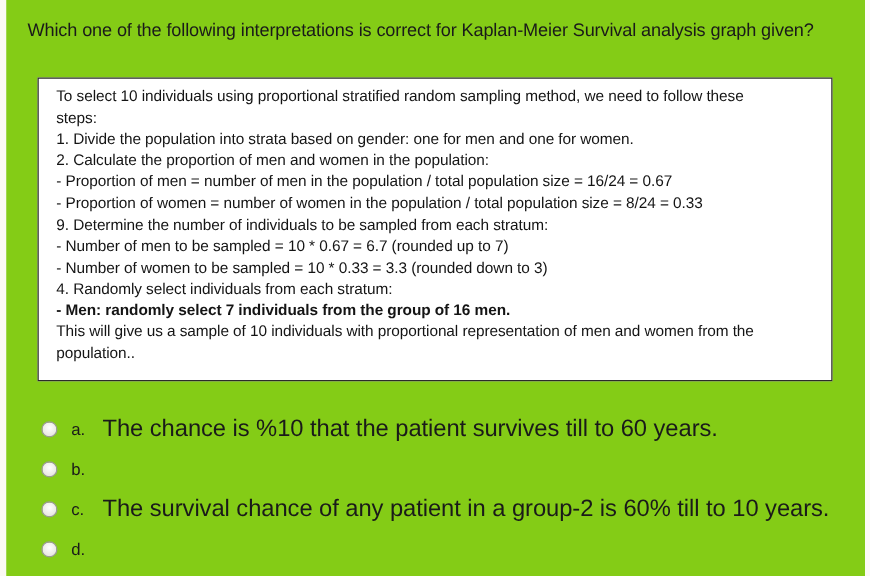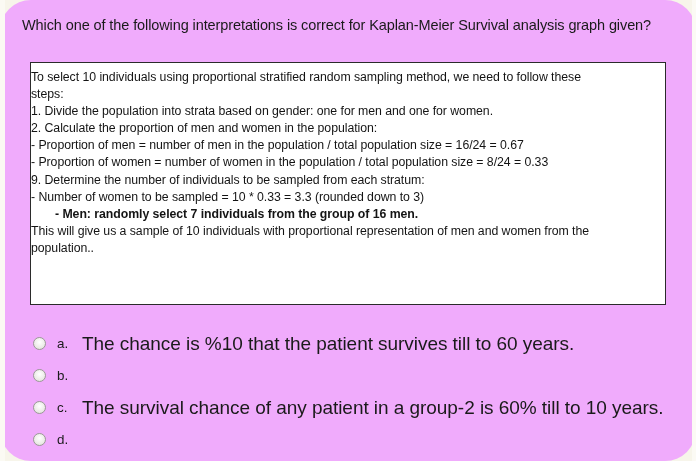--- a/index.html
+++ b/index.html
@@ -11,22 +11,21 @@
     height: 461px;
     background: #f7f5ea;
     font-family: "Liberation Sans", sans-serif;
     color: #1c1c1c;
     overflow: hidden;
     position: relative;
   }
   .page {
     position: absolute;
     inset: 0;
-    background: #f0abfc;
-    border-radius: 31px;
+    background: #84cc16;
   }
   .left-strip {
     position: absolute;
     left: 0;
     top: 0;
     width: 5px;
     height: 461px;
     background: #fbfaf3;
   }
   .right-strip {
@@ -51,33 +50,32 @@
 
   .statement-box {
     position: absolute;
     left: 30px;
     top: 62px;
     width: 636px;
     height: 243px;
     box-sizing: border-box;
     background: #ffffff;
     border: 1px solid #2b2b2b;
-    padding: 6px 9px 4px 0;
+    padding: 6px 9px 4px 14px;
     overflow: hidden;
   }
   .statement-box .line {
     font-size: 12.3px;
     line-height: 17.1px;
     color: #141414;
     white-space: nowrap;
     letter-spacing: -0.05px;
   }
   .statement-box .line.bold {
     font-weight: bold;
-    margin-left: 24px;
   }
 
   .options {
     position: absolute;
     left: 0;
     top: 330px;
     width: 696px;
   }
   .option-row {
     position: relative;
@@ -126,21 +124,23 @@
   <div class="question-title">Which one of the following interpretations is correct for Kaplan-Meier Survival analysis graph given?</div>
 
   <div class="statement-box">
     <div class="line">To select 10 individuals using proportional stratified random sampling method, we need to follow these</div>
     <div class="line">steps:</div>
     <div class="line">1. Divide the population into strata based on gender: one for men and one for women.</div>
     <div class="line">2. Calculate the proportion of men and women in the population:</div>
     <div class="line">- Proportion of men = number of men in the population / total population size = 16/24 = 0.67</div>
     <div class="line">- Proportion of women = number of women in the population / total population size = 8/24 = 0.33</div>
     <div class="line">9. Determine the number of individuals to be sampled from each stratum:</div>
+    <div class="line">- Number of men to be sampled = 10 * 0.67 = 6.7 (rounded up to 7)</div>
     <div class="line">- Number of women to be sampled = 10 * 0.33 = 3.3 (rounded down to 3)</div>
+    <div class="line">4. Randomly select individuals from each stratum:</div>
     <div class="line bold">- Men: randomly select 7 individuals from the group of 16 men.</div>
     <div class="line">This will give us a sample of 10 individuals with proportional representation of men and women from the</div>
     <div class="line">population..</div>
   </div>
 
   <div class="options">
 
     <div class="option-row">
       <span class="radio"></span>
       <span class="opt-letter">a.</span>

